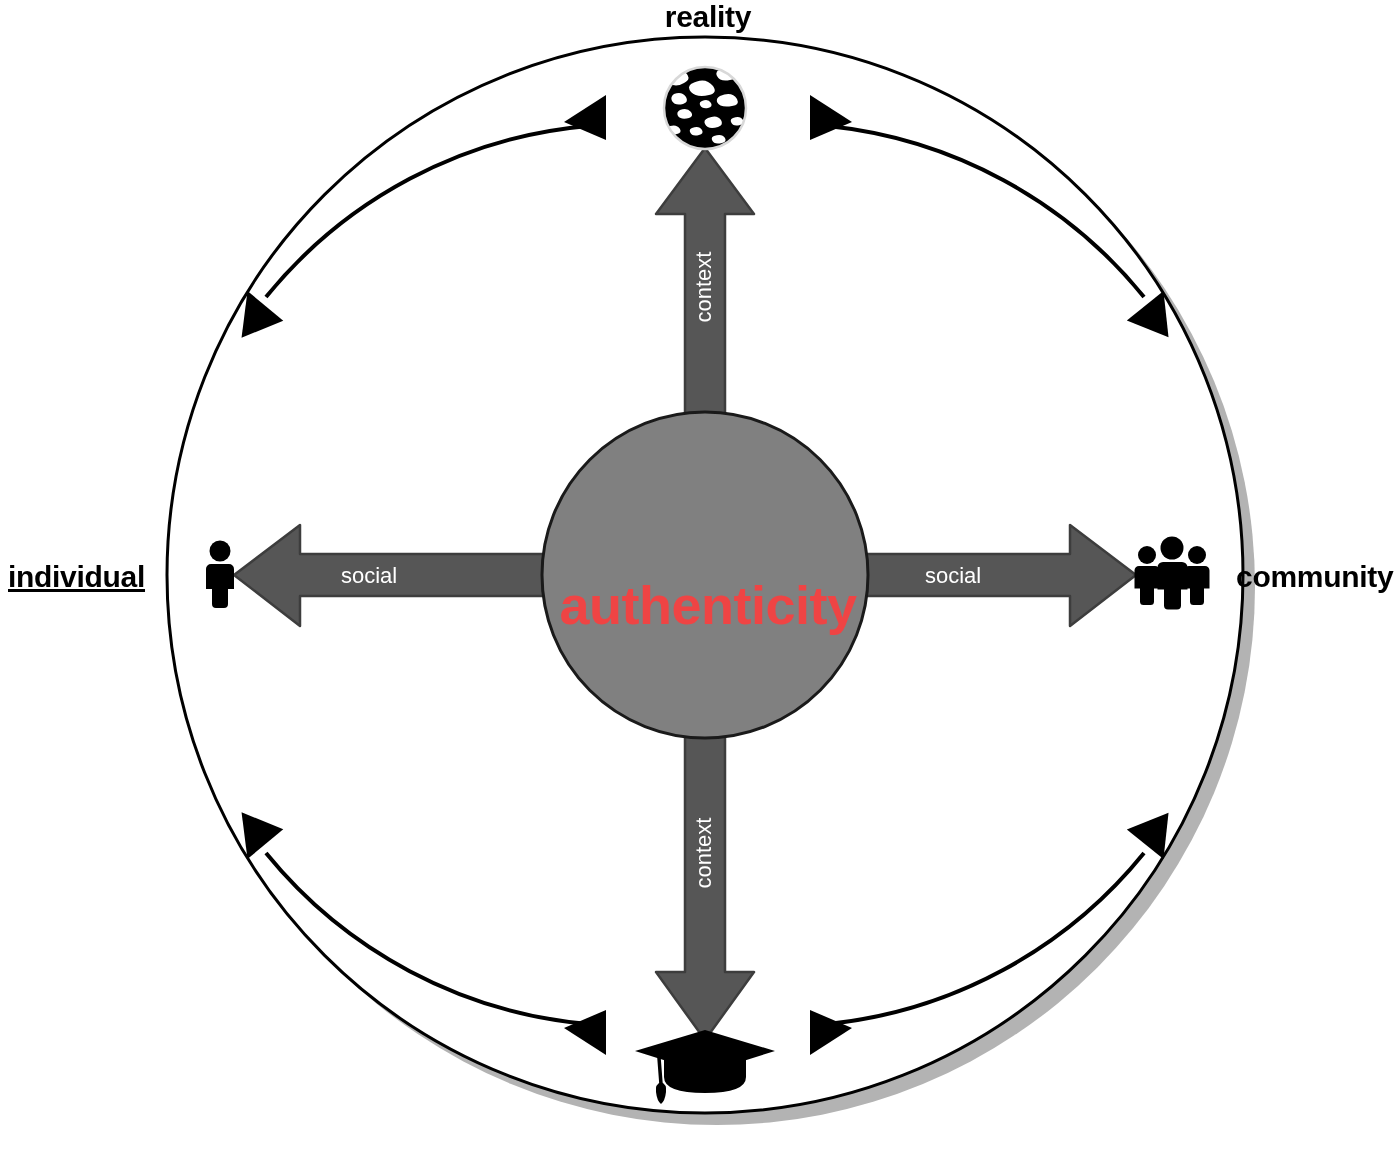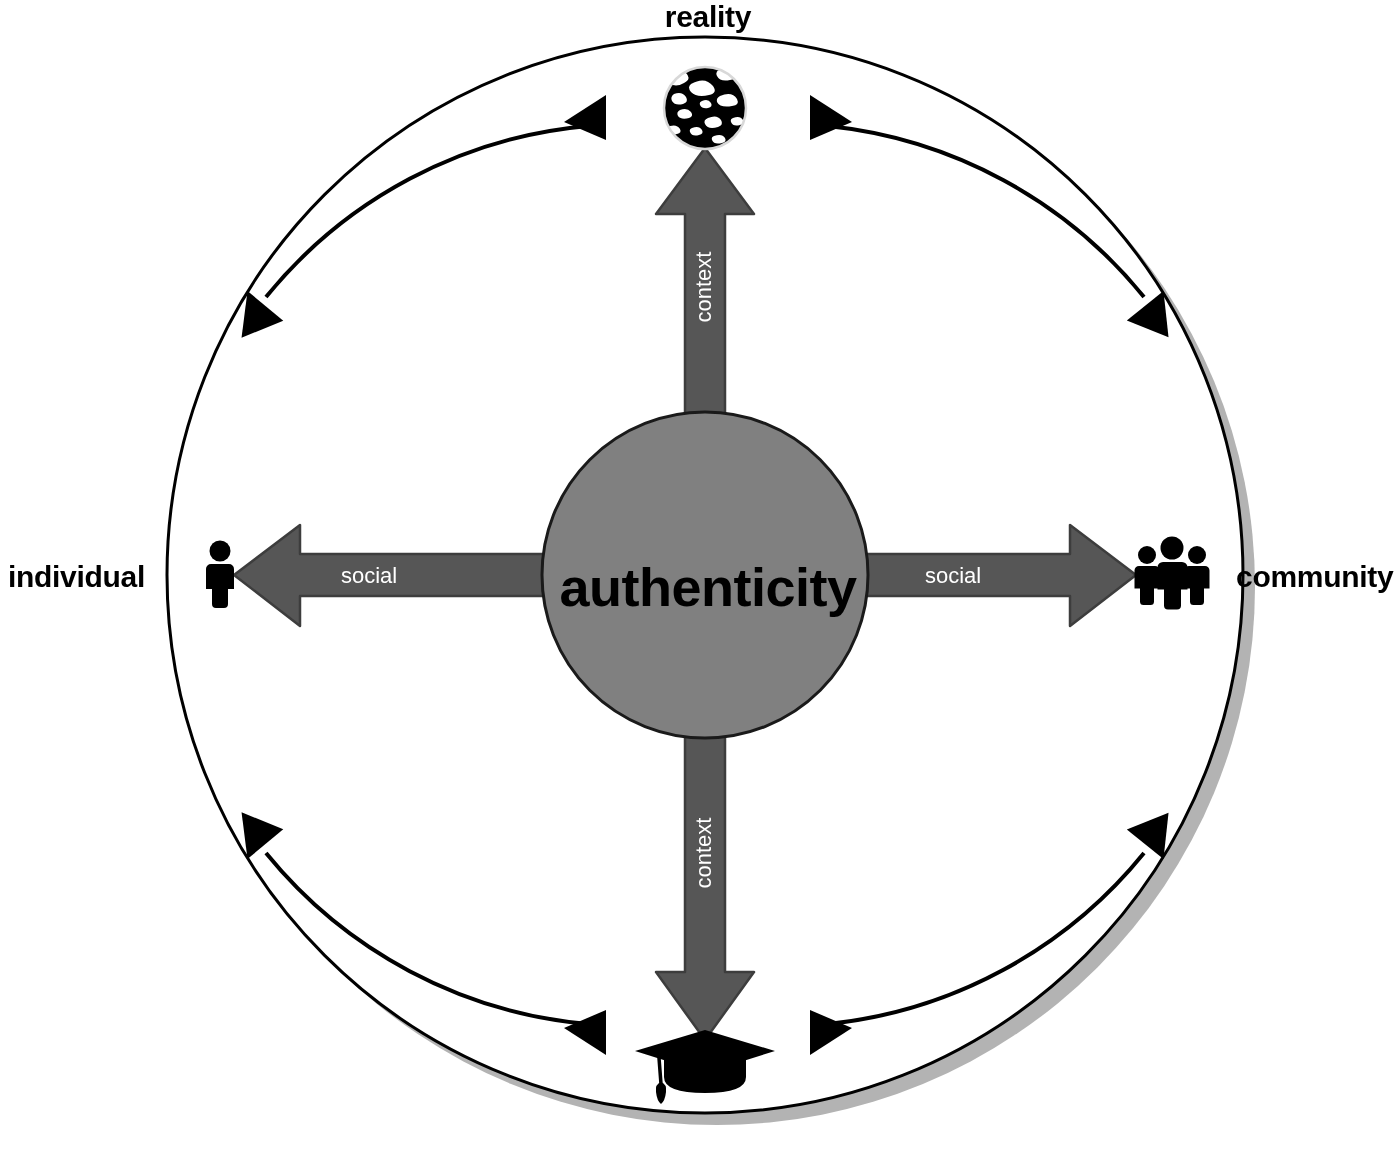--- a/index.html
+++ b/index.html
@@ -44,36 +44,37 @@
     left: 0;
     top: 1098px;
     width: 1400px;
     text-align: center;
   }
   #label-individual {
     left: 0px;
     top: 560px;
     width: 160px;
     text-align: left;
+    text-decoration: underline;
   }
   #label-community {
     left: 1228px;
     top: 560px;
     width: 200px;
     text-align: left;
   }
   .center-word {
     position: absolute;
     left: 500px;
-    top: 556px;
+    top: 574px;
     width: 400px;
     text-align: center;
     font-size: 54px;
     font-weight: bold;
-    color: #000000;
+    color: #ef4444;
     letter-spacing: -0.5px;
   }
   .arrow-word {
     position: absolute;
     color: #ffffff;
     font-size: 22px;
     font-weight: normal;
     white-space: nowrap;
   }
   #word-social-left {

